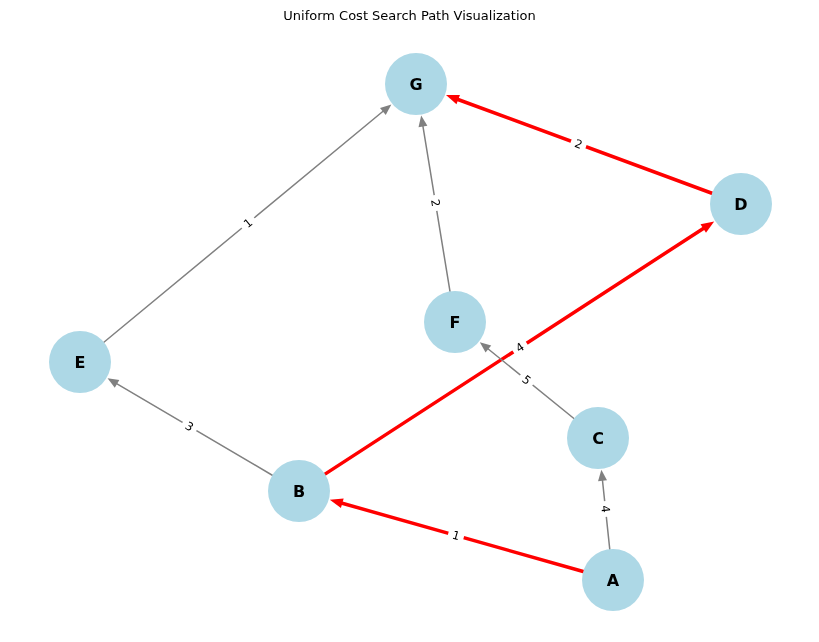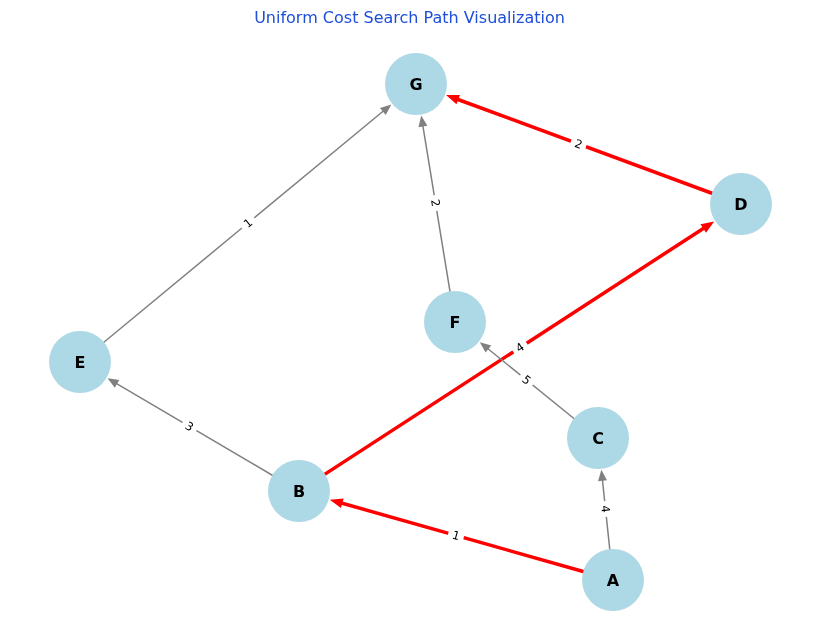--- a/index.html
+++ b/index.html
@@ -14,22 +14,22 @@
     height: 642px;
     background: #ffffff;
     overflow: hidden;
   }
   #chart-title {
     position: absolute;
     top: 8px;
     left: 0;
     width: 100%;
     text-align: center;
-    font-size: 16px;
-    color: #1d4ed8;
+    font-size: 13px;
+    color: #000000;
     letter-spacing: 0px;
   }
   #graph-svg {
     position: absolute;
     top: 0;
     left: 0;
   }
   .node-circle { stroke: none; }
   .node-label {
     font-family: "DejaVu Sans", "Liberation Sans", sans-serif;

